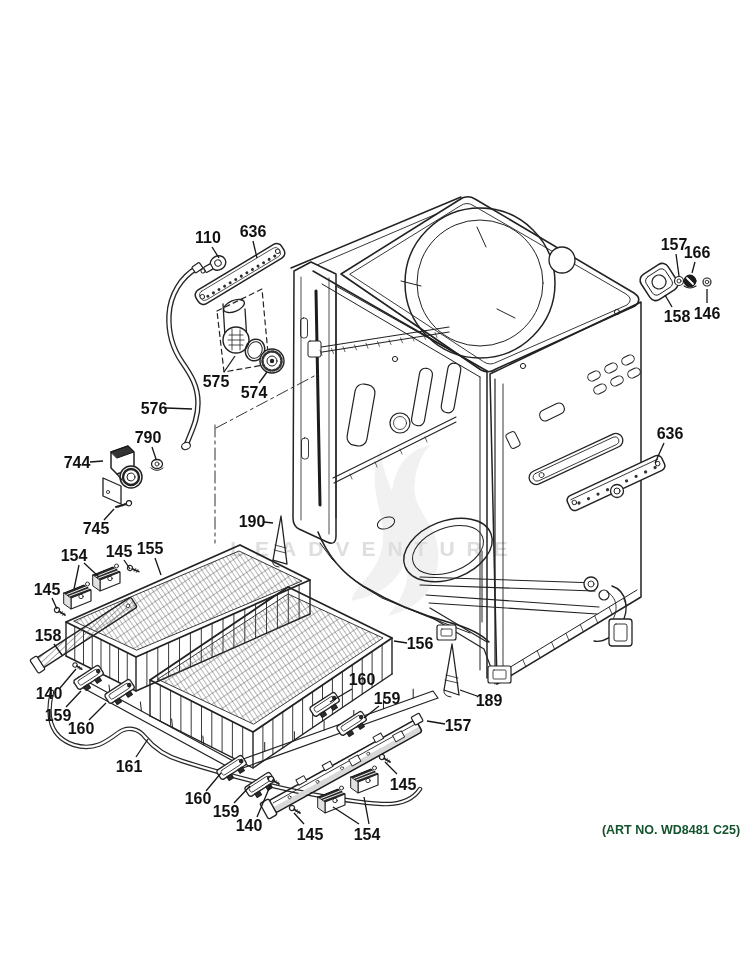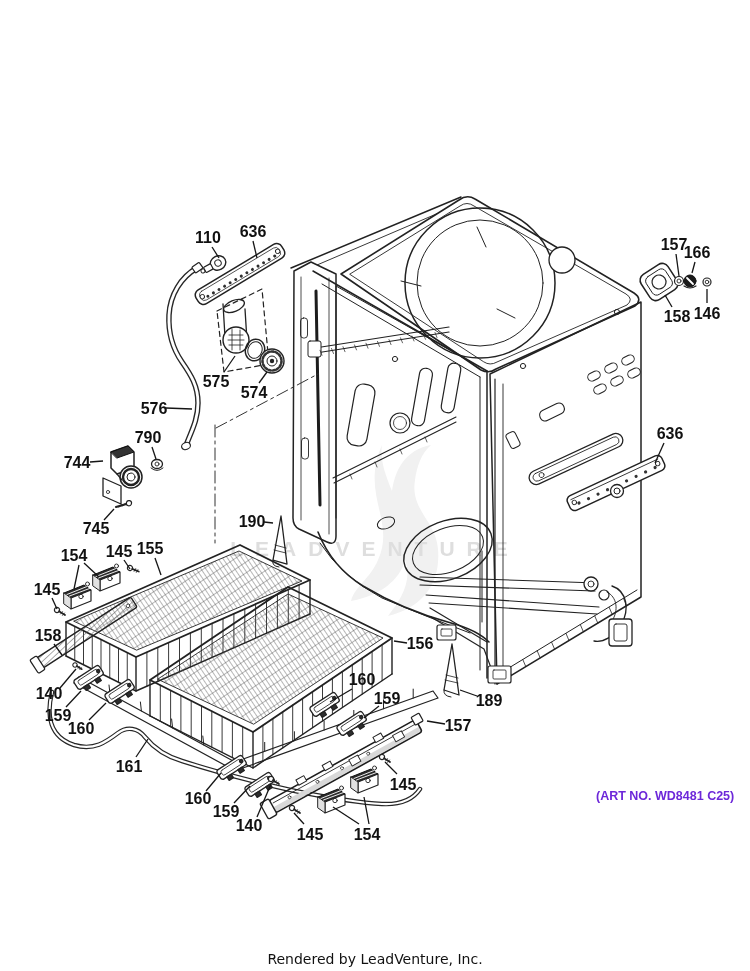--- a/index.html
+++ b/index.html
@@ -2,22 +2,22 @@
 <html><head>
 <meta charset="utf-8">
 <style>
   html,body{margin:0;padding:0;background:#fff;}
   .stage{position:relative;width:750px;height:971px;background:#ffffff;overflow:hidden;
          font-family:"Liberation Sans",sans-serif;}
   .stage svg{position:absolute;left:0;top:0;}
   .callout{font:bold 16px "Liberation Sans",sans-serif;fill:#111;text-anchor:middle;}
   .leader{stroke:#151515;stroke-width:1.3;}
   .watermark-text{font:bold 21px "Liberation Sans",sans-serif;fill:#dedede;letter-spacing:12px;text-anchor:middle;}
-  .artno{position:absolute;left:596px;top:789px;width:150px;
-         font:bold 12.5px "Liberation Sans",sans-serif;color:#6d28d9;}
+  .artno{position:absolute;left:596px;top:823px;width:150px;text-align:center;
+         font:bold 12.5px "Liberation Sans",sans-serif;color:#14532d;}
   .renderline{position:absolute;left:0;top:951px;width:100%;text-align:center;
          font:14px "DejaVu Sans",sans-serif;color:#111;}
 </style>
 </head>
 <body>
 
 <div class="stage">
 
 <svg width="750" height="971" viewBox="0 0 750 971">
   <defs>
@@ -413,15 +413,14 @@
         <line x1="695" y1="262" x2="692" y2="273" class="leader"></line>
         <text x="697" y="252" dy="0.35em" class="callout">166</text>
         <line x1="672" y1="307" x2="665" y2="295" class="leader"></line>
         <text x="677" y="316" dy="0.35em" class="callout">158</text>
         <line x1="707" y1="303" x2="707" y2="289" class="leader"></line>
         <text x="707" y="313" dy="0.35em" class="callout">146</text>
       </g>
 </svg>
 
 <div class="artno">(ART NO. WD8481 C25)</div>
-<div class="renderline">Rendered by LeadVenture, Inc.</div>
 
 </div>
 
 </body></html>

